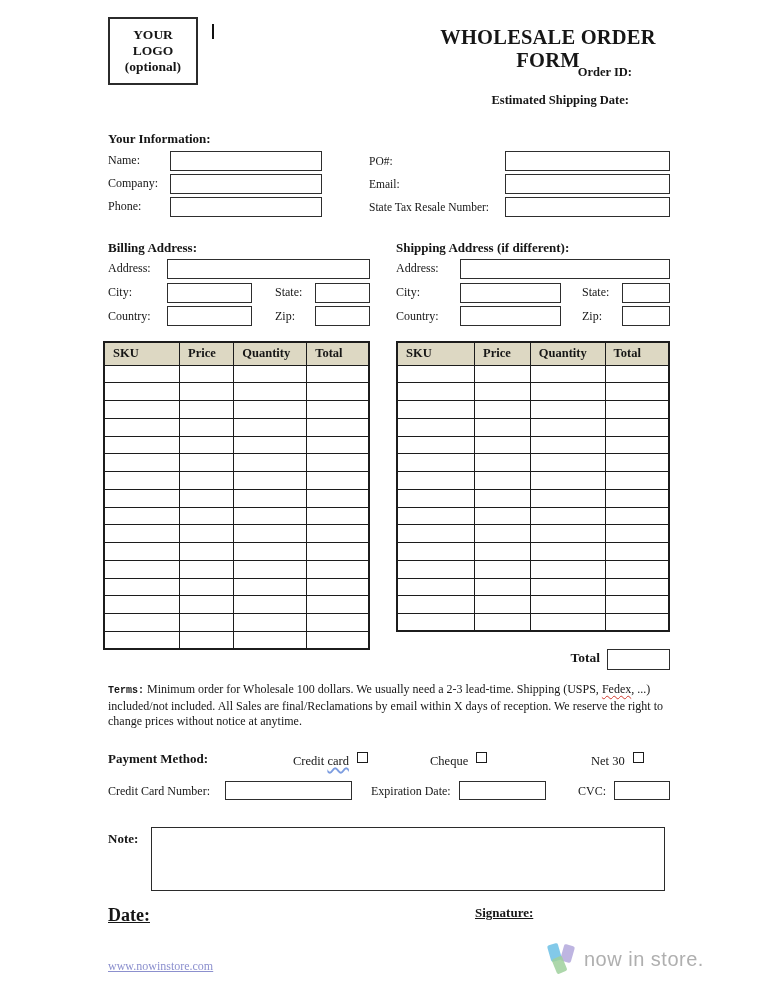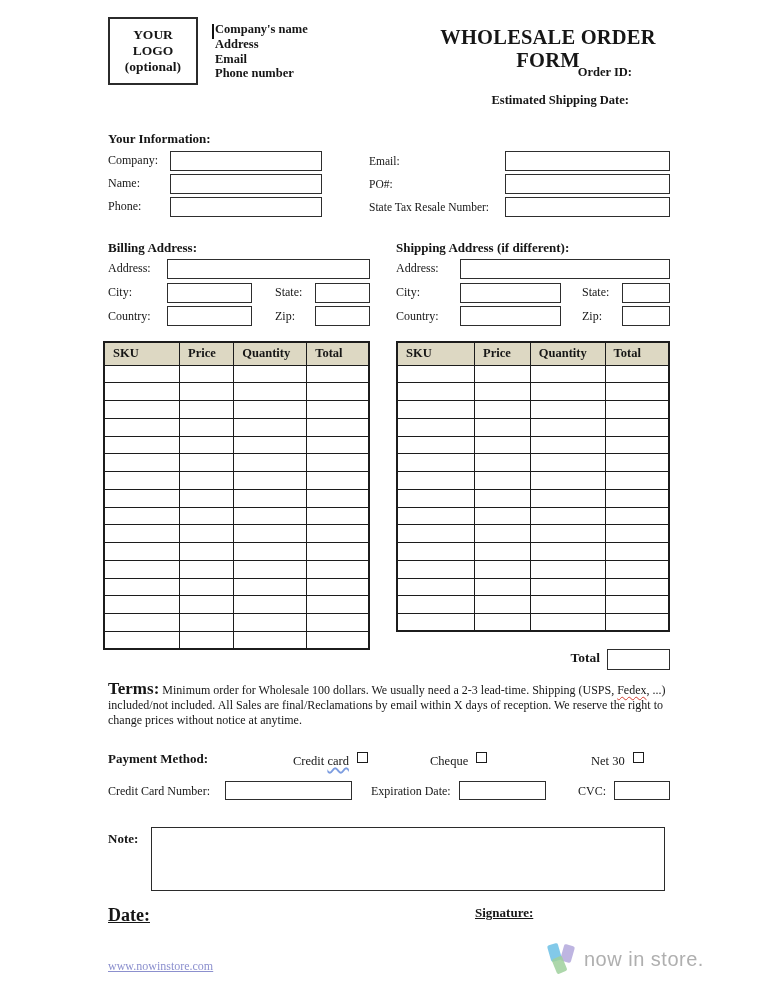--- a/index.html
+++ b/index.html
@@ -54,21 +54,21 @@
   table.otable col:nth-child(2){ width:20.5%; }
   table.otable col:nth-child(3){ width:27.5%; }
   table.otable col:nth-child(4){ width:23.5%; }
   .t-left { left:103px; top:341px; width:267px; }
   .t-right { left:396px; top:341px; width:274px; }
   .grand-total-label { left:500px; top:650px; width:100px; text-align:right; font-weight:bold; font-size:13.5px; }
   .grand-total-box { left:607px; top:649px; width:63px; height:21px; }
 
   
   .terms { left:108px; top:682px; width:562px; font-size:12px; line-height:14.8px; }
-  .terms b { font-size:17px; }
+  .terms b { font-size:10px;font-family:Liberation Mono, monospace; }
   .sp-red { text-decoration:underline wavy #d23a2d; text-decoration-thickness:1px; text-underline-offset:2px; text-decoration-skip-ink:none; }
   .sp-blue { text-decoration:underline wavy #7d9de0; text-decoration-thickness:1.5px; text-underline-offset:2px; text-decoration-skip-ink:none;font-family:Liberation Serif, serif; }
 
   
   .pay-heading { left:108px; top:751px; font-weight:bold; font-size:13px; }
   .pay-opt { font-size:12.5px; }
   .checkbox { display:inline-block; width:11px; height:11px; border:1.4px solid #1c1c1c; background:#fff; vertical-align:2px; margin-left:5px; }
   .opt-cc { left:293px; top:752px; }
   .opt-cheque { left:430px; top:752px; }
   .opt-net30 { left:591px; top:752px; }
@@ -96,42 +96,36 @@
 <body>
 
 <div class="page">
 
   <div class="abs logo-box">
     <span>YOUR</span>
     <span>LOGO</span>
     <span>(optional)</span>
   </div>
   <div class="abs caret"></div>
-  <div class="abs company-info">
-    <div>Company's name</div>
-    <div>Address</div>
-    <div>Email</div>
-    <div>Phone number</div>
-  </div>
   <div class="abs form-title">WHOLESALE ORDER FORM</div>
   <div class="abs order-id">Order ID:</div>
   <div class="abs est-ship">Estimated Shipping Date:</div>
 
   <div class="abs section-heading" style="left:108px; top:131px;">Your Information:</div>
   <div class="abs yi-rows">
+    <div class="yi-row">
+      <span class="lab1">Name:</span>
+      <div class="ibox box1"></div>
+      <span class="lab2">PO#:</span>
+      <div class="ibox box2"></div>
+    </div>
     <div class="yi-row">
       <span class="lab1">Company:</span>
       <div class="ibox box1"></div>
       <span class="lab2">Email:</span>
-      <div class="ibox box2"></div>
-    </div>
-    <div class="yi-row">
-      <span class="lab1">Name:</span>
-      <div class="ibox box1"></div>
-      <span class="lab2">PO#:</span>
       <div class="ibox box2"></div>
     </div>
     <div class="yi-row">
       <span class="lab1">Phone:</span>
       <div class="ibox box1"></div>
       <span class="lab2">State Tax Resale Number:</span>
       <div class="ibox box2"></div>
     </div>
   </div>
 

